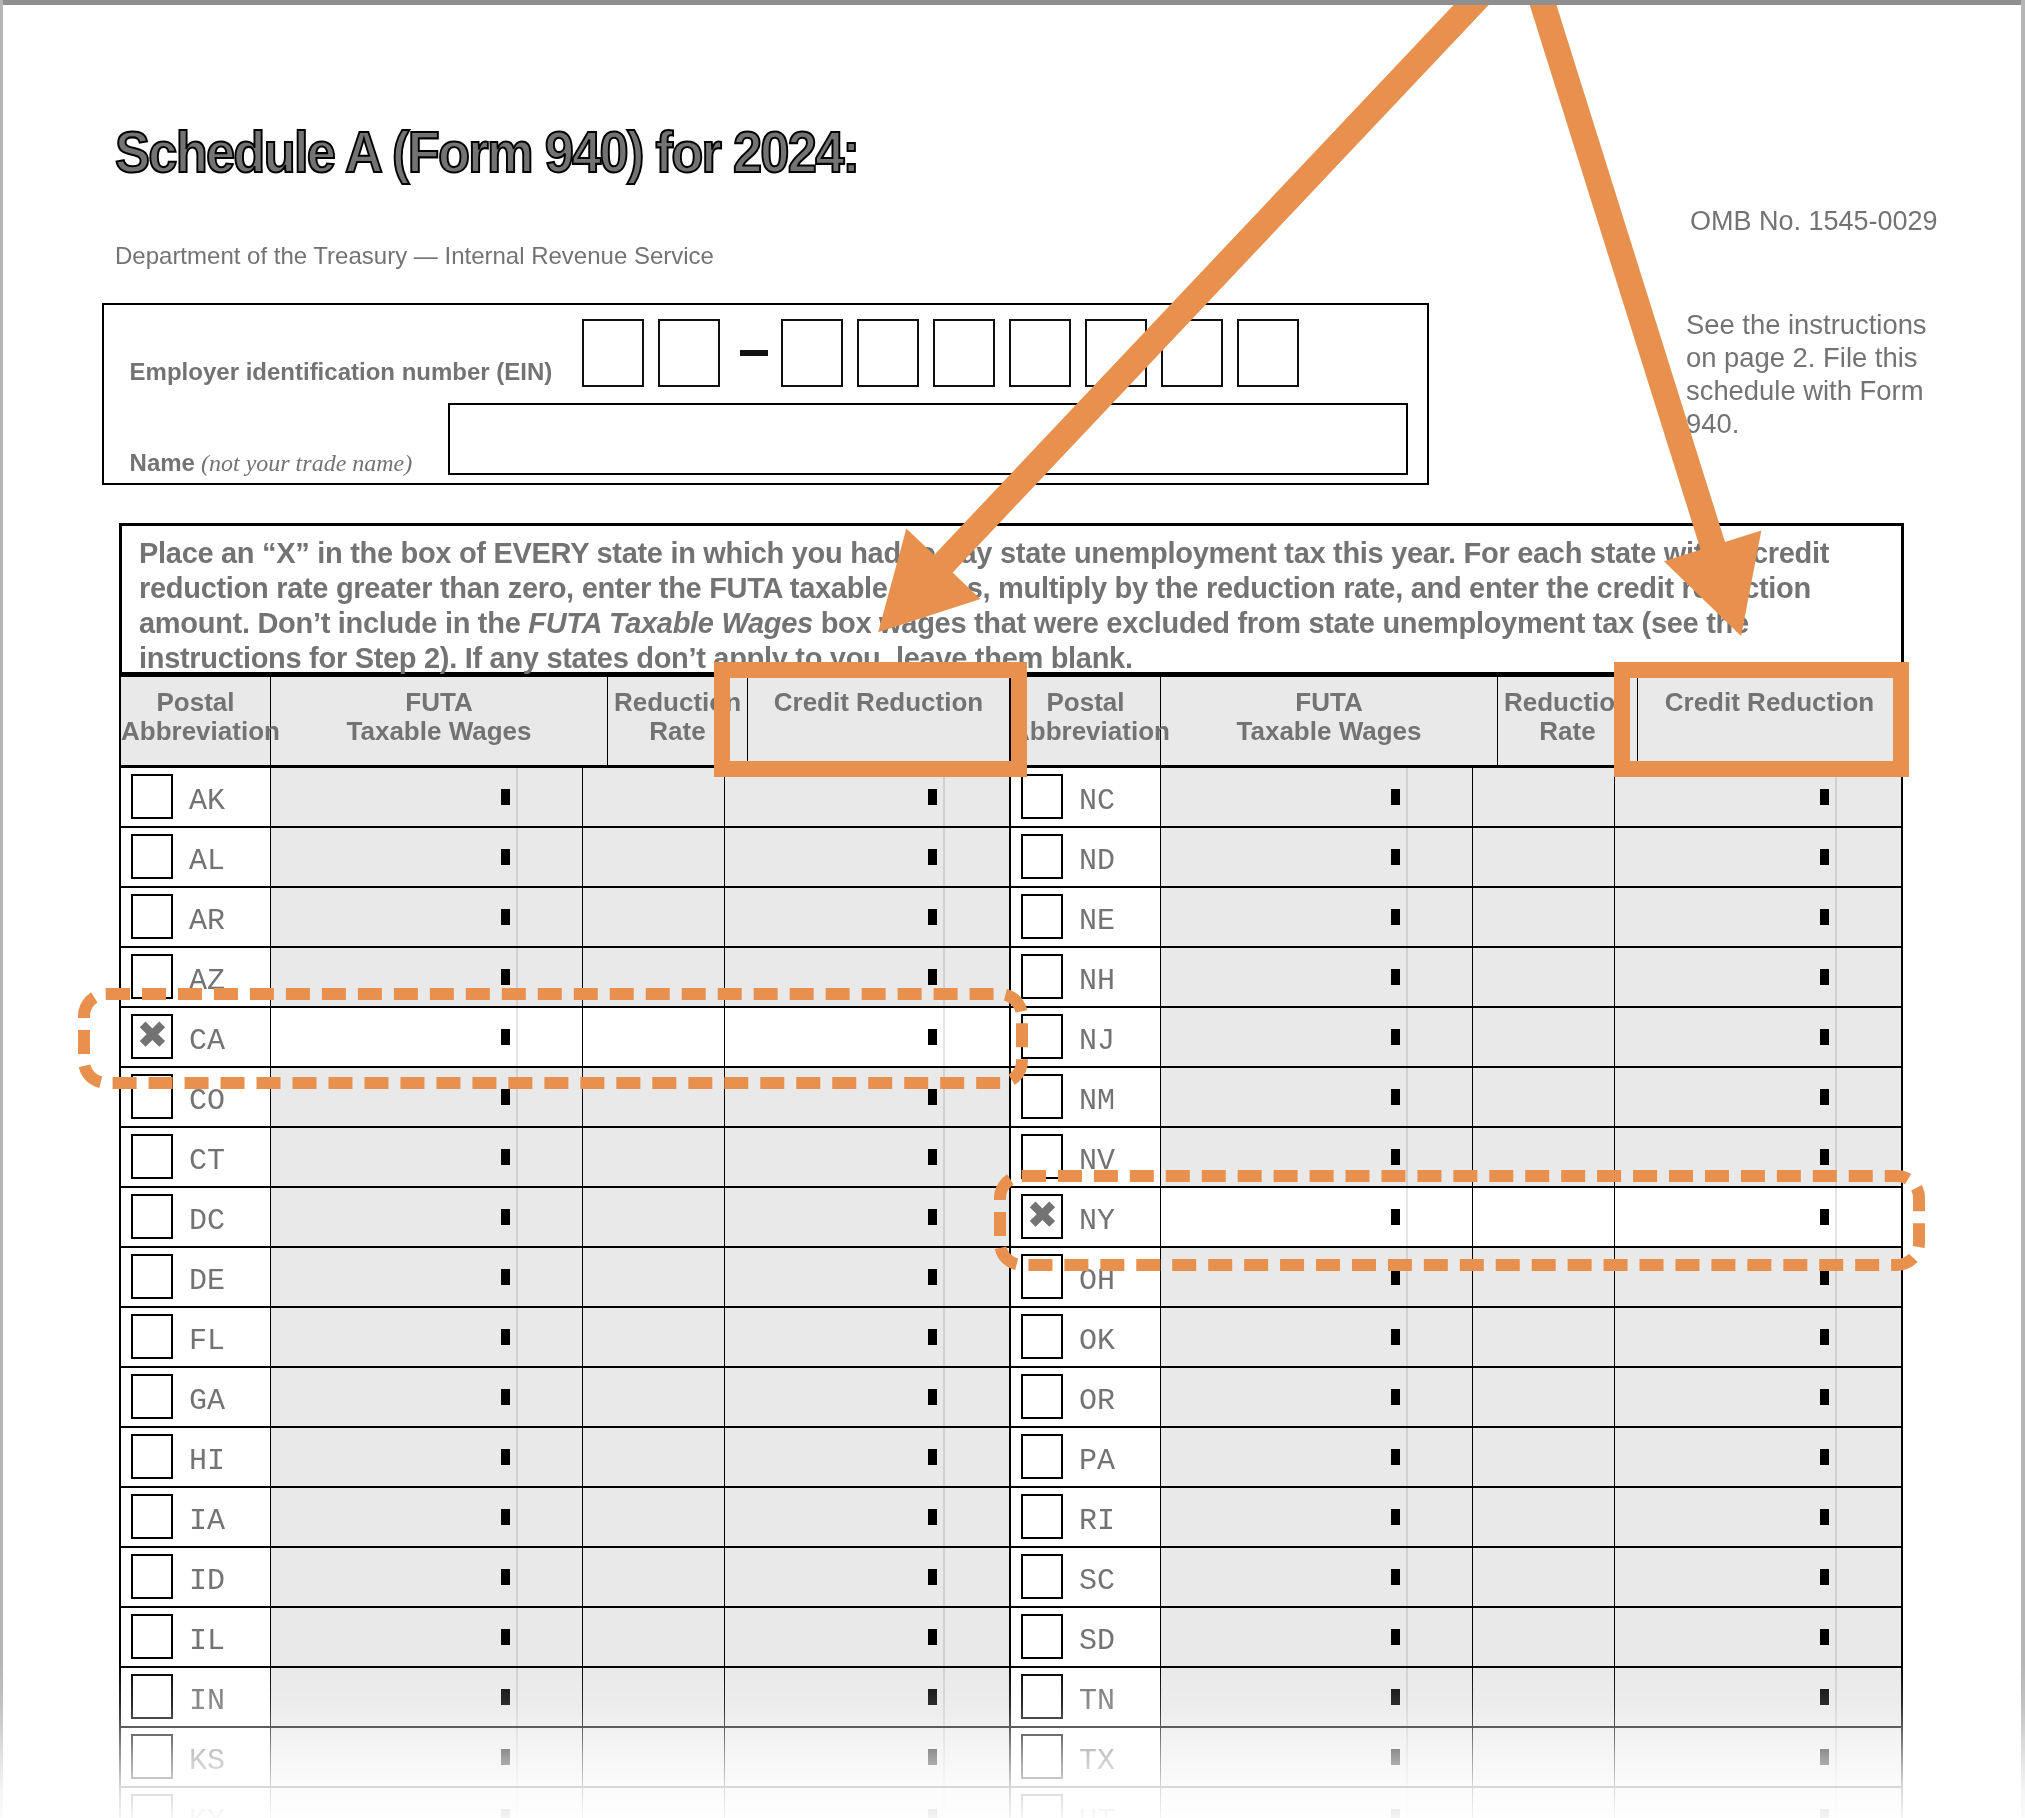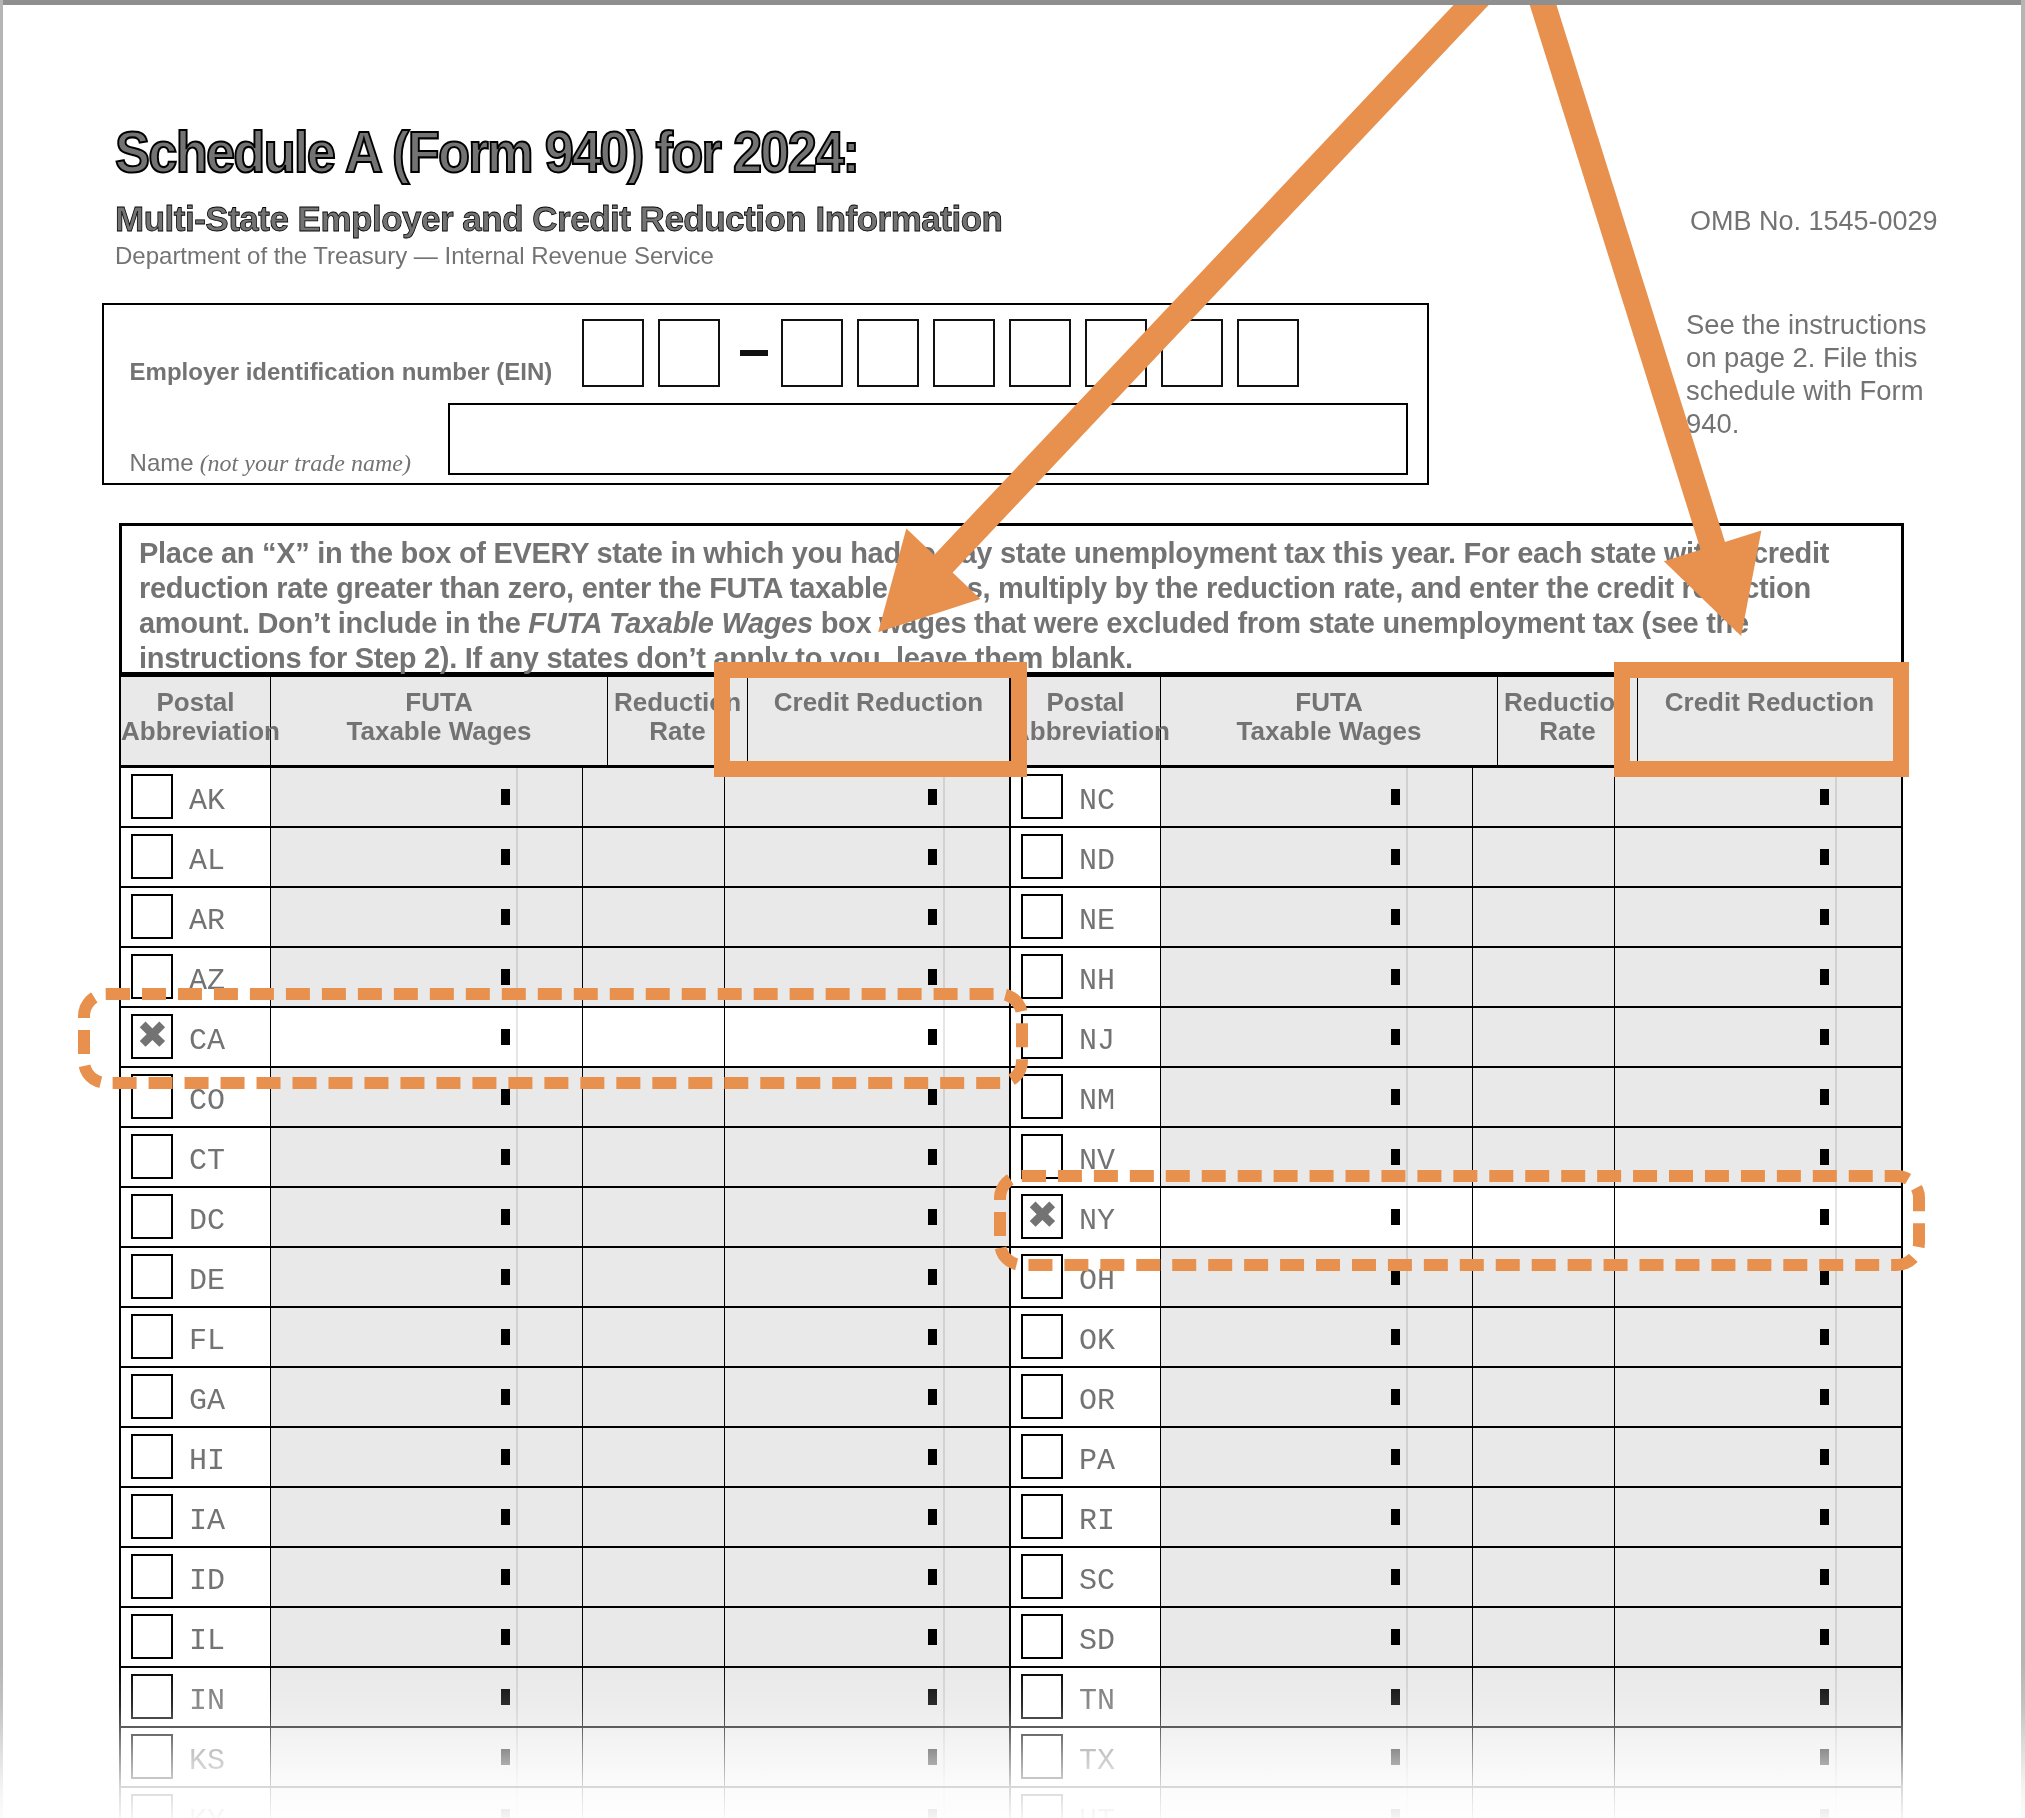--- a/index.html
+++ b/index.html
@@ -32,21 +32,21 @@
   .omb { position:absolute; left:1690px; top:206px; font-size:27px; }
   .side-note { position:absolute; left:1686px; top:308px; width:244px; font-size:27.4px; line-height:33px; }
 
   
   .id-box { position:absolute; left:102px; top:303px; width:1327px; height:182px; border:2.8px solid #000; background:#fff; }
   .ein-label { position:absolute; left:25.6px; top:53px; font-size:24px; font-weight:700; width:445px; }
   .ein-boxes { position:absolute; left:478px; top:14px; height:68px; display:flex; align-items:center; }
   .ein-box { width:62px; height:68px; border:2.8px solid #111; background:#fff; margin-right:14px; flex:0 0 auto; }
   .ein-dash { width:28px; height:5.7px; background:#111; margin:0 13.2px 0 5.7px; flex:0 0 auto; }
   .name-label { position:absolute; left:25.6px; top:144px; font-size:24px; }
-  .name-label b { font-weight:400; }
+  .name-label b { font-weight:700; }
   .name-label i { font-style:italic;font-family:Liberation Serif, serif; }
   .name-input { position:absolute; left:344px; top:98px; width:960px; height:72px; border:2.8px solid #000; background:#fff; }
 
   
   .instr-box {
     position:absolute; left:119px; top:523px; width:1785px; height:152px;
     border:3.3px solid #000; padding:10.4px 17px 0 17px;
     font-size:29px; font-weight:700; line-height:35px; letter-spacing:-0.3px;
   }
   .instr-box em { }
@@ -98,21 +98,20 @@
       rgba(255,255,255,.85) 80%,
       rgba(255,255,255,.96) 100%);
   }
 </style>
 </head>
 <body>
 
 <div class="page">
 
   <div class="title">Schedule A (Form 940) for 2024:</div>
-  <div class="subtitle">Multi-State Employer and Credit Reduction Information</div>
   <div class="agency">Department of the Treasury — Internal Revenue Service</div>
   <div class="omb">OMB No. 1545-0029</div>
   <div class="side-note">See the instructions on page 2. File this schedule with Form 940.</div>
 
   <div class="id-box">
     <div class="ein-label">Employer identification number (EIN)</div>
     <div class="ein-boxes">
         <div class="ein-box"></div>
         <div class="ein-box"></div>
         <div class="ein-dash"></div>

